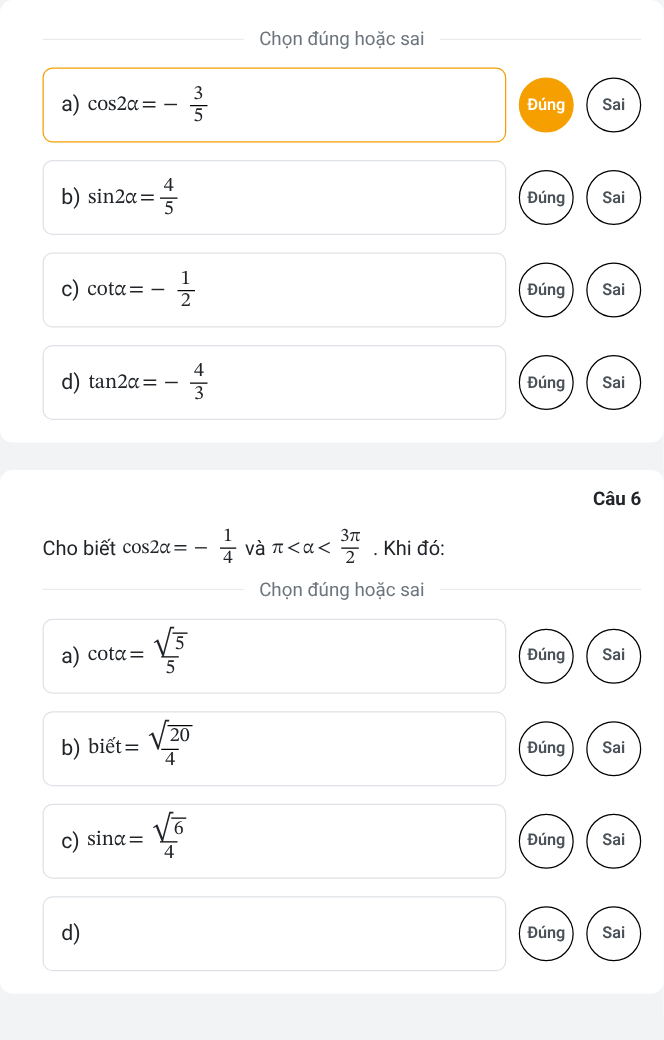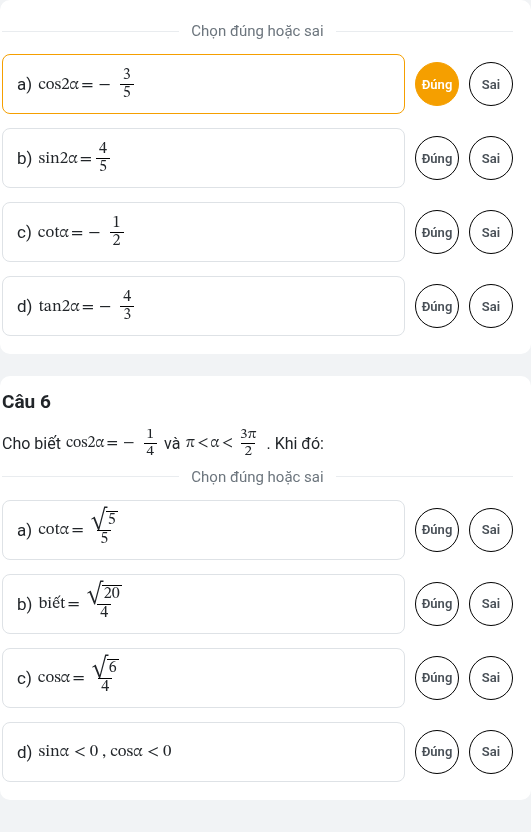--- a/index.html
+++ b/index.html
@@ -6,21 +6,21 @@
   body {
     font-family: -apple-system, BlinkMacSystemFont, "Segoe UI", Roboto, sans-serif;
     background: #f1f3f5;
     width: 531px;
     padding: 0;
     color: #212529;
   }
   .card {
     background: #fff;
     border-radius: 10px;
-    padding: 14px 18px 18px 2px;
+    padding: 14px 18px 18px 34px;
     margin-bottom: 22px;
   }
   .title-row {
     display: flex;
     align-items: center;
     gap: 12px;
     margin: 8px 0 14px 0;
   }
   .title-row .hr { flex: 1; height: 1px; background: #e9ecef; }
   .title-row .label {
@@ -63,22 +63,23 @@
     cursor: pointer;
     user-select: none;
   }
   .btn.active {
     background: #f59f00;
     border-color: #f59f00;
     color: #fff;
   }
   .q-header {
     font-weight: 700;
-    font-size: 19px;
+    font-size: 15px;
     margin-bottom: 14px;
+    text-align: right;
   }
   .q-text {
     font-size: 16px;
     display: flex;
     flex-wrap: wrap;
     align-items: center;
     gap: 5px;
     margin-bottom: 8px;
   }
   
@@ -271,41 +272,40 @@
       </span>
     </div>
     <div class="btn">Đúng</div>
     <div class="btn">Sai</div>
   </div>
 
   <div class="row">
     <div class="option-box">
       <span class="math">
         <span class="prefix">c)</span>
-        <span>cosα</span>
+        <span>sinα</span>
         <span>=</span>
         <span class="frac">
           <span class="num">
             <span class="sqrt">
               <span class="sqrt-sign">√</span>
               <span class="sqrt-body">6</span>
             </span>
           </span>
           <span class="den">4</span>
         </span>
       </span>
     </div>
     <div class="btn">Đúng</div>
     <div class="btn">Sai</div>
   </div>
 
   <div class="row">
     <div class="option-box">
       <span class="math">
         <span class="prefix">d)</span>
-        <span>sinα &lt; 0 , cosα &lt; 0</span>
       </span>
     </div>
     <div class="btn">Đúng</div>
     <div class="btn">Sai</div>
   </div>
 
 </div>
 
 </body></html>

